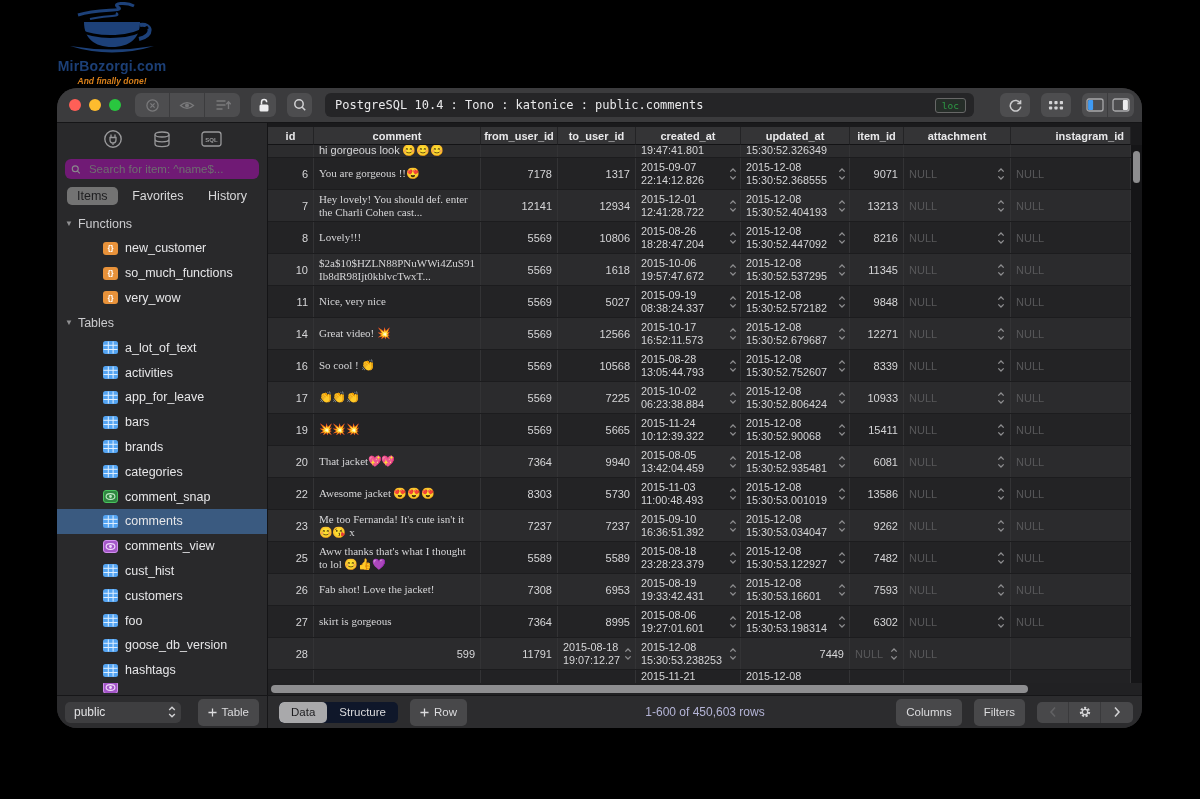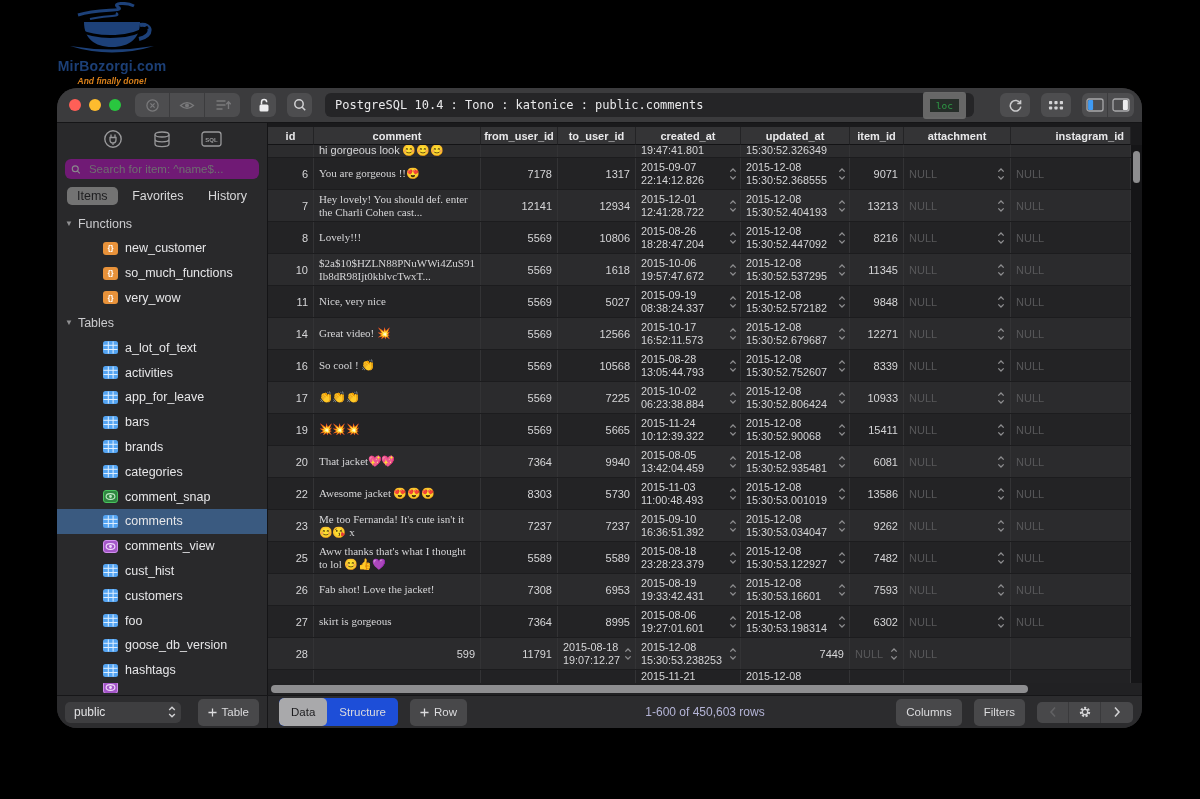--- a/index.html
+++ b/index.html
@@ -24,21 +24,21 @@
   .tl-red{ background:#ff5f57; } .tl-yellow{ background:#febc2e; } .tl-green{ background:#29c73f; }
   .tb-group { display:flex; background:#4d4d4f; border-radius:6px; overflow:hidden; height:24px; }
   .tb-group .tb-seg { width:35px; display:flex; align-items:center; justify-content:center;
                       border-right:1px solid #3c3c3e; }
   .tb-group .tb-seg:last-child{ border-right:none; }
   .tb-btn { width:25px; height:24px; background:#4d4d4f; border-radius:6px; display:flex;
             align-items:center; justify-content:center; margin-left:11px; }
   .title-pill { flex:1; height:24px; background:#252527; border-radius:6px; margin-left:13px;
                 display:flex; align-items:center; padding:0 8px 0 10px;
                 font-family:"DejaVu Sans Mono", monospace; font-size:12px; color:#e9e9eb; }
-  .loc-badge { margin-left:auto; border:7px solid #737373; color:#2fae4a; border-radius:3px;
+  .loc-badge { margin-left:auto; border:1px solid #737373; color:#2fae4a; border-radius:3px;
                font-size:9.5px; padding:1px 6px; opacity:.85; background:rgba(47,174,74,.07); }
   .tb-right { display:flex; align-items:center; margin-left:13px; }
   .tb-dual { display:flex; background:#4d4d4f; border-radius:6px; overflow:hidden; height:24px; margin-left:11px; }
   .tb-dual .tb-seg { width:26px; display:flex; align-items:center; justify-content:center;
                      border-right:1px solid #3c3c3e; }
   .tb-dual .tb-seg:last-child{ border-right:none; }
 
   
   .content { flex:1; display:flex; min-height:0; }
 
@@ -107,21 +107,21 @@
             display:flex; align-items:center; }
   .f-left { width:211px; flex:0 0 211px; display:flex; align-items:center; gap:17px;
             padding:0 8px; border-right:1px solid #161618; height:100%; }
   .schema-select { flex:1; height:21px; background:#3e3e40; border-radius:5px; display:flex;
                    align-items:center; padding:0 5px 0 9px; color:#e2e2e4; font-size:12px; }
   .schema-select .sp { flex:1; }
   .fbtn { height:27px; background:#48484a; border-radius:5px; color:#dcdcde; font-size:11.5px;
           display:inline-flex; align-items:center; justify-content:center; padding:0 10px;
           border:none; font-family:"Liberation Sans",sans-serif; }
   .f-mid { flex:1; display:flex; align-items:center; height:100%; position:relative; padding-left:11px; }
-  .seg2 { display:flex; background:#1d4ed8; border-radius:5px; overflow:hidden; height:28px; }
+  .seg2 { display:flex; background:#0f172a; border-radius:5px; overflow:hidden; height:21px; }
   .seg2 .vt { padding:0 12px; display:flex; align-items:center; font-size:11.5px; color:#dcdcde; }
   .seg2 .vt.active { background:#a9a9ab; color:#1c1c1e; border-radius:5px; }
   .addrow { margin-left:12px; }
   .rowcount { position:absolute; left:0; right:0; text-align:center; color:#b4b4d6;
               font-size:12px; pointer-events:none; }
   .f-right { display:flex; align-items:center; gap:12px; padding-right:9px; }
   .seg3 { display:flex; background:#48484a; border-radius:5px; overflow:hidden; height:21px; }
   .seg3 .s { width:32px; display:flex; align-items:center; justify-content:center;
              border-right:1px solid #3a3a3c; }
   .seg3 .s:last-child { border-right:none; }

